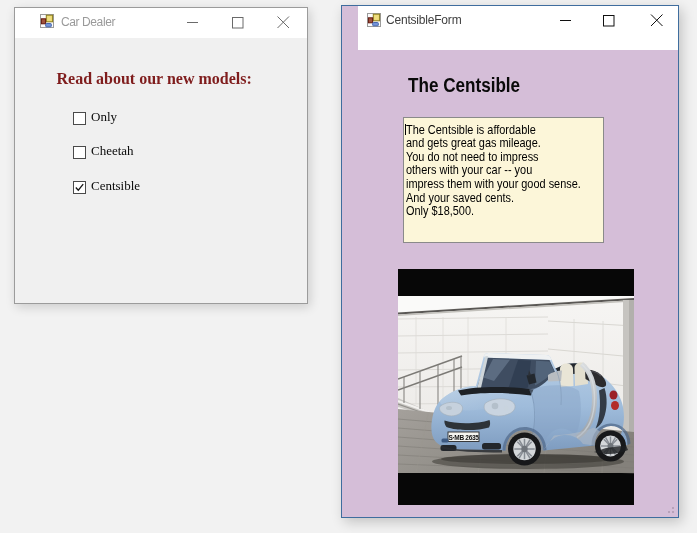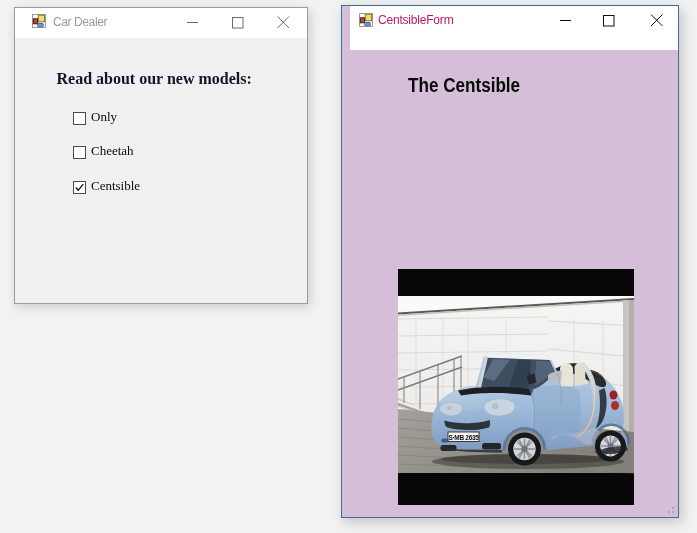--- a/index.html
+++ b/index.html
@@ -1,44 +1,44 @@
 <!DOCTYPE html>
 <html><head>
 <meta charset="utf-8">
 <style>
   html,body{margin:0;padding:0;}
   body{width:697px;height:533px;background:#f2f2f2;overflow:hidden;
        font-family:"Liberation Sans",sans-serif;position:relative;}
   .win{position:absolute;background:#fff;}
-  .titlebar{position:absolute;left:8px;top:0;right:0;height:44px;background:#fff;}
+  .titlebar{position:absolute;left:16px;top:0;right:0;height:44px;background:#fff;}
   .ticon{position:absolute;width:14px;height:14px;}
   .ttext{position:absolute;top:0;height:30px;line-height:28px;font-size:12px;white-space:nowrap;}
   .caps{position:absolute;top:0;right:0;height:30px;width:135px;}
   .cap{position:absolute;top:0;width:45px;height:30px;}
 
   
   #w1{left:14px;top:7px;width:292px;height:295px;border:1px solid #9b9b9b;
       box-shadow:2px 3px 10px rgba(0,0,0,0.16);}
   #w1 .ticon{left:9px;top:6px;}
   #w1 .ttext{left:30px;color:#9a9a9a;letter-spacing:-0.4px;}
   #w1 .body{position:absolute;left:0;top:30px;right:0;bottom:0;background:#f0f0f0;}
   .h1serif{position:absolute;left:41.5px;top:32px;
-     font-family:"Liberation Serif",serif;font-weight:bold;font-size:16px;color:#0f172a;
+     font-family:"Liberation Serif",serif;font-weight:bold;font-size:16px;color:#7f1d1d;
      white-space:nowrap;}
   .cbrow{position:absolute;left:57.5px;font-family:"Liberation Serif",serif;
      font-size:13px;color:#0a0a0a;height:15px;}
   .cbox{position:absolute;left:0;top:1px;width:11px;height:11px;background:#fff;
      border:1px solid #4a4a4a;}
   .cblab{position:absolute;left:18.5px;top:-2px;white-space:nowrap;}
 
   
   #w2{left:341px;top:5px;width:336px;height:511px;border:1px solid #3f6d9e;
       background:#d5bed8;box-shadow:3px 4px 12px rgba(0,0,0,0.2);}
   #w2 .ticon{left:9px;top:7px;}
-  #w2 .ttext{left:28px;color:#be185d;letter-spacing:-0.2px;}
+  #w2 .ttext{left:28px;color:#404040;letter-spacing:-0.2px;}
   #h2{position:absolute;left:65.5px;top:68px;font-weight:bold;font-size:20px;color:#0a0a0a;
       white-space:nowrap;transform:scaleX(0.855);transform-origin:left top;}
   #tbox{position:absolute;left:61px;top:111px;width:199px;height:124px;
       background:#fcf6d9;border:1px solid #8a8a8a;}
   #tbox .txt{position:absolute;left:2px;top:4.5px;font-size:13px;line-height:13.66px;
       color:#000;white-space:pre;transform:scaleX(0.84);transform-origin:left top;}
   #caret{position:absolute;left:1px;top:5.5px;width:1px;height:11px;background:#000;}
   #pbox{position:absolute;left:56px;top:263px;width:236px;height:236px;}
 </style>
 </head>
@@ -105,20 +105,30 @@
           </svg></div>
       <div class="cap" style="left:45px;"><svg width="45" height="30">
             <rect x="15.5" y="9.5" width="10.5" height="10.5" fill="none" stroke="#101010" stroke-width="1"></rect>
           </svg></div>
       <div class="cap" style="left:90px;"><svg width="45" height="30">
             <path d="M18 8.5 L29.5 20 M29.5 8.5 L18 20" stroke="#101010" stroke-width="1" fill="none"></path>
           </svg></div>
     </div>
   </div>
   <div id="h2">The Centsible</div>
+  <div id="tbox">
+    <div id="caret"></div>
+    <div class="txt">The Centsible is affordable
+and gets great gas mileage.
+You do not need to impress
+others with your car -- you
+impress them with your good sense.
+And your saved cents.
+Only $18,500.</div>
+  </div>
   <svg style="position:absolute;right:3px;bottom:3px;" width="10" height="10">
     <g fill="#b7a2ba">
       <rect x="7" y="7" width="2" height="2"></rect>
         <rect x="7" y="3" width="2" height="2"></rect>
       <rect x="3" y="7" width="2" height="2"></rect>
     </g>
   </svg>
   <div id="pbox">
     <svg width="236" height="236" viewBox="0 0 236 236">
       <defs>

